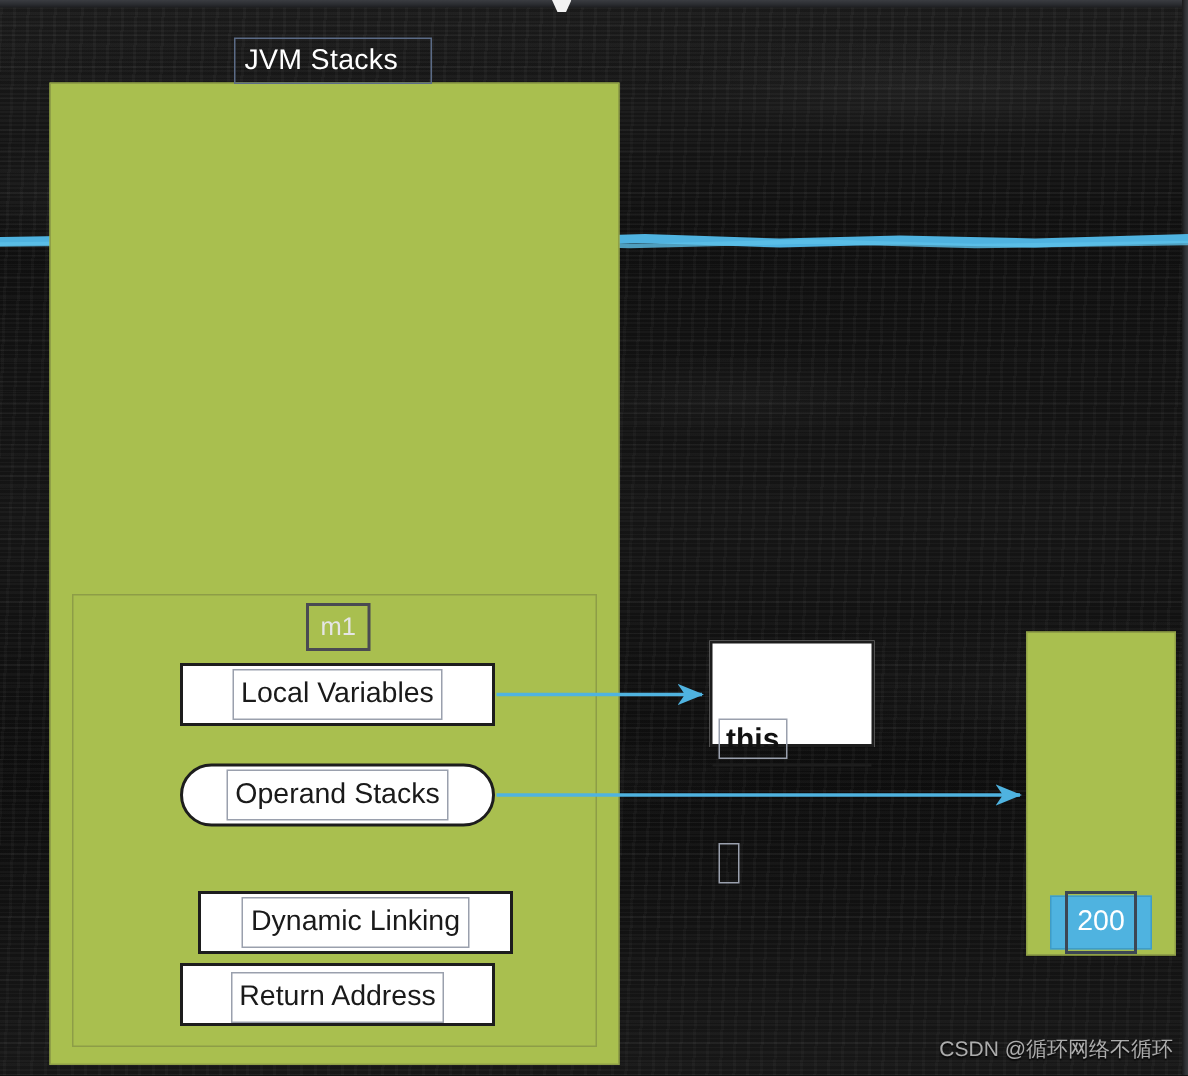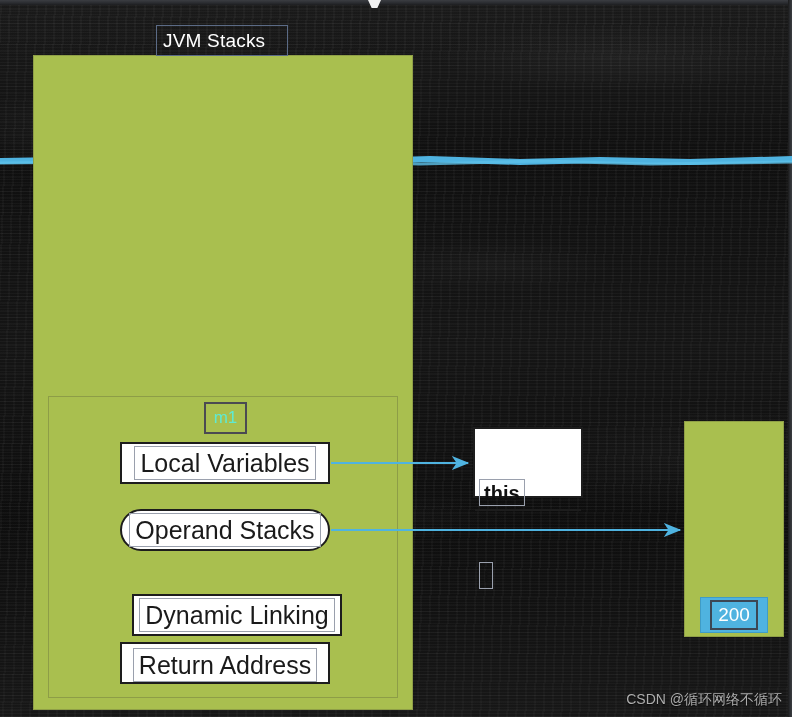--- a/index.html
+++ b/index.html
@@ -134,21 +134,21 @@
     position: absolute;
     left: 204px;
     top: 402px;
     width: 43px;
     height: 32px;
     border: 2px solid #4a4a52;
     box-sizing: border-box;
     display: flex;
     align-items: center;
     justify-content: center;
-    color: #5eead4;
+    color: #e5e5e5;
     font-size: 17px;
   }
 
   
   .frame-box {
     position: absolute;
     left: 120px;
     width: 210px;
     height: 42px;
     background: #ffffff;
@@ -160,21 +160,21 @@
   }
   .frame-box .inner {
     border: 1px solid #9aa0ad;
     box-sizing: border-box;
     height: 34px;
     padding: 0 5px;
     display: flex;
     align-items: center;
     justify-content: center;
     color: #1a1a1a;
-    font-size: 25px;
+    font-size: 19px;
     white-space: nowrap;
   }
   .fb0 { top: 442px; }
   .fb1 { top: 509px; border-radius: 21px; }
   .fb2 { top: 594px; margin-left: 12px; }
   .fb3 { top: 642px; align-items: flex-end; }
 
   
   .obj-table {
     position: absolute;
@@ -230,21 +230,21 @@
     background: #4fb3e0;
     border: 1px solid #3f9cc6;
     box-sizing: border-box;
     display: flex;
     align-items: center;
     justify-content: center;
   }
   .heap-value .inner {
     border: 2px solid #3c4654;
     box-sizing: border-box;
-    height: 30px;
+    height: 42px;
     padding: 0 6px;
     display: flex;
     align-items: center;
     justify-content: center;
     color: #ffffff;
     font-size: 19px;
   }
 
   
   .arrow-layer {

